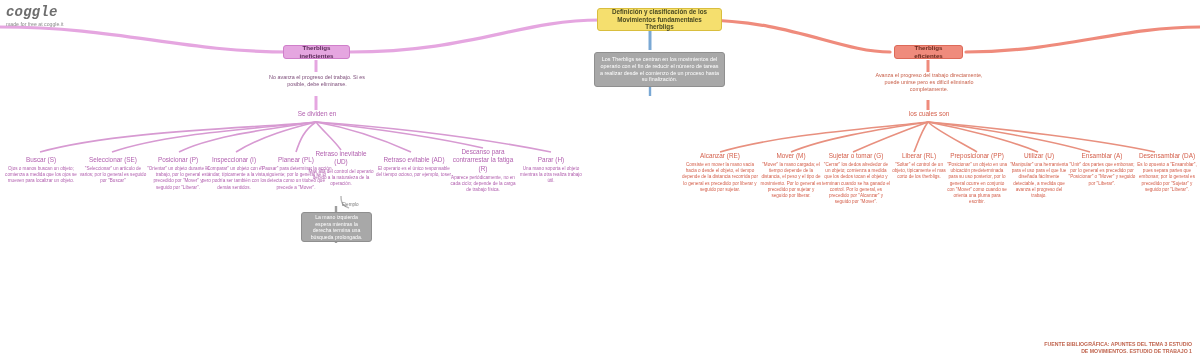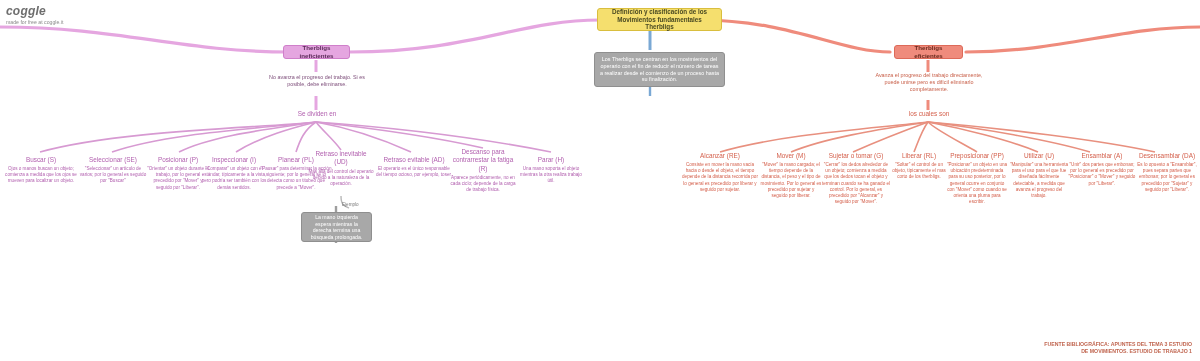--- a/index.html
+++ b/index.html
@@ -10,22 +10,22 @@
     position:relative;
     overflow:hidden;
     color:#333;
   }
   #canvas{position:absolute;left:0;top:0;width:1200px;height:361px;}
   svg#wires{position:absolute;left:0;top:0;width:1200px;height:361px;pointer-events:none;}
   .node{position:absolute;box-sizing:border-box;}
 
   
   .brand{position:absolute;left:6px;top:4px;}
-  .brand-logo{font-family:Liberation Sans, sans-serif;font-style:italic;font-weight:bold;
-    font-size:12px;color:#6e6e6e;letter-spacing:.2px;}
+  .brand-logo{font-family:Liberation Mono, monospace;font-style:italic;font-weight:bold;
+    font-size:14px;color:#6e6e6e;letter-spacing:.2px;}
   .brand-sub{font-size:5.2px;color:#8a8a8a;margin-top:1px;}
 
   
   .boxed{border-radius:3px;text-align:center;display:flex;align-items:center;
     justify-content:center;padding:3px 5px;line-height:1.25;}
   .box-root{background:#f5df6e;border:1px solid #d9be3e;color:#4a4a22;font-size:6.3px;font-weight:bold;}
   .box-pink{background:#e5a6e0;border:1px solid #cf7fca;color:#5c2b59;font-size:6.2px;font-weight:bold;}
   .box-red{background:#ef8b7c;border:1px solid #dd6a59;color:#6a2a1e;font-size:6.2px;font-weight:bold;}
   .box-gray{background:#a8a8a8;border:1px solid #8f8f8f;color:#ffffff;font-size:5.4px;}
   .box-gray-note{background:#a8a8a8;border:1px solid #8f8f8f;color:#ffffff;font-size:5.2px;}

